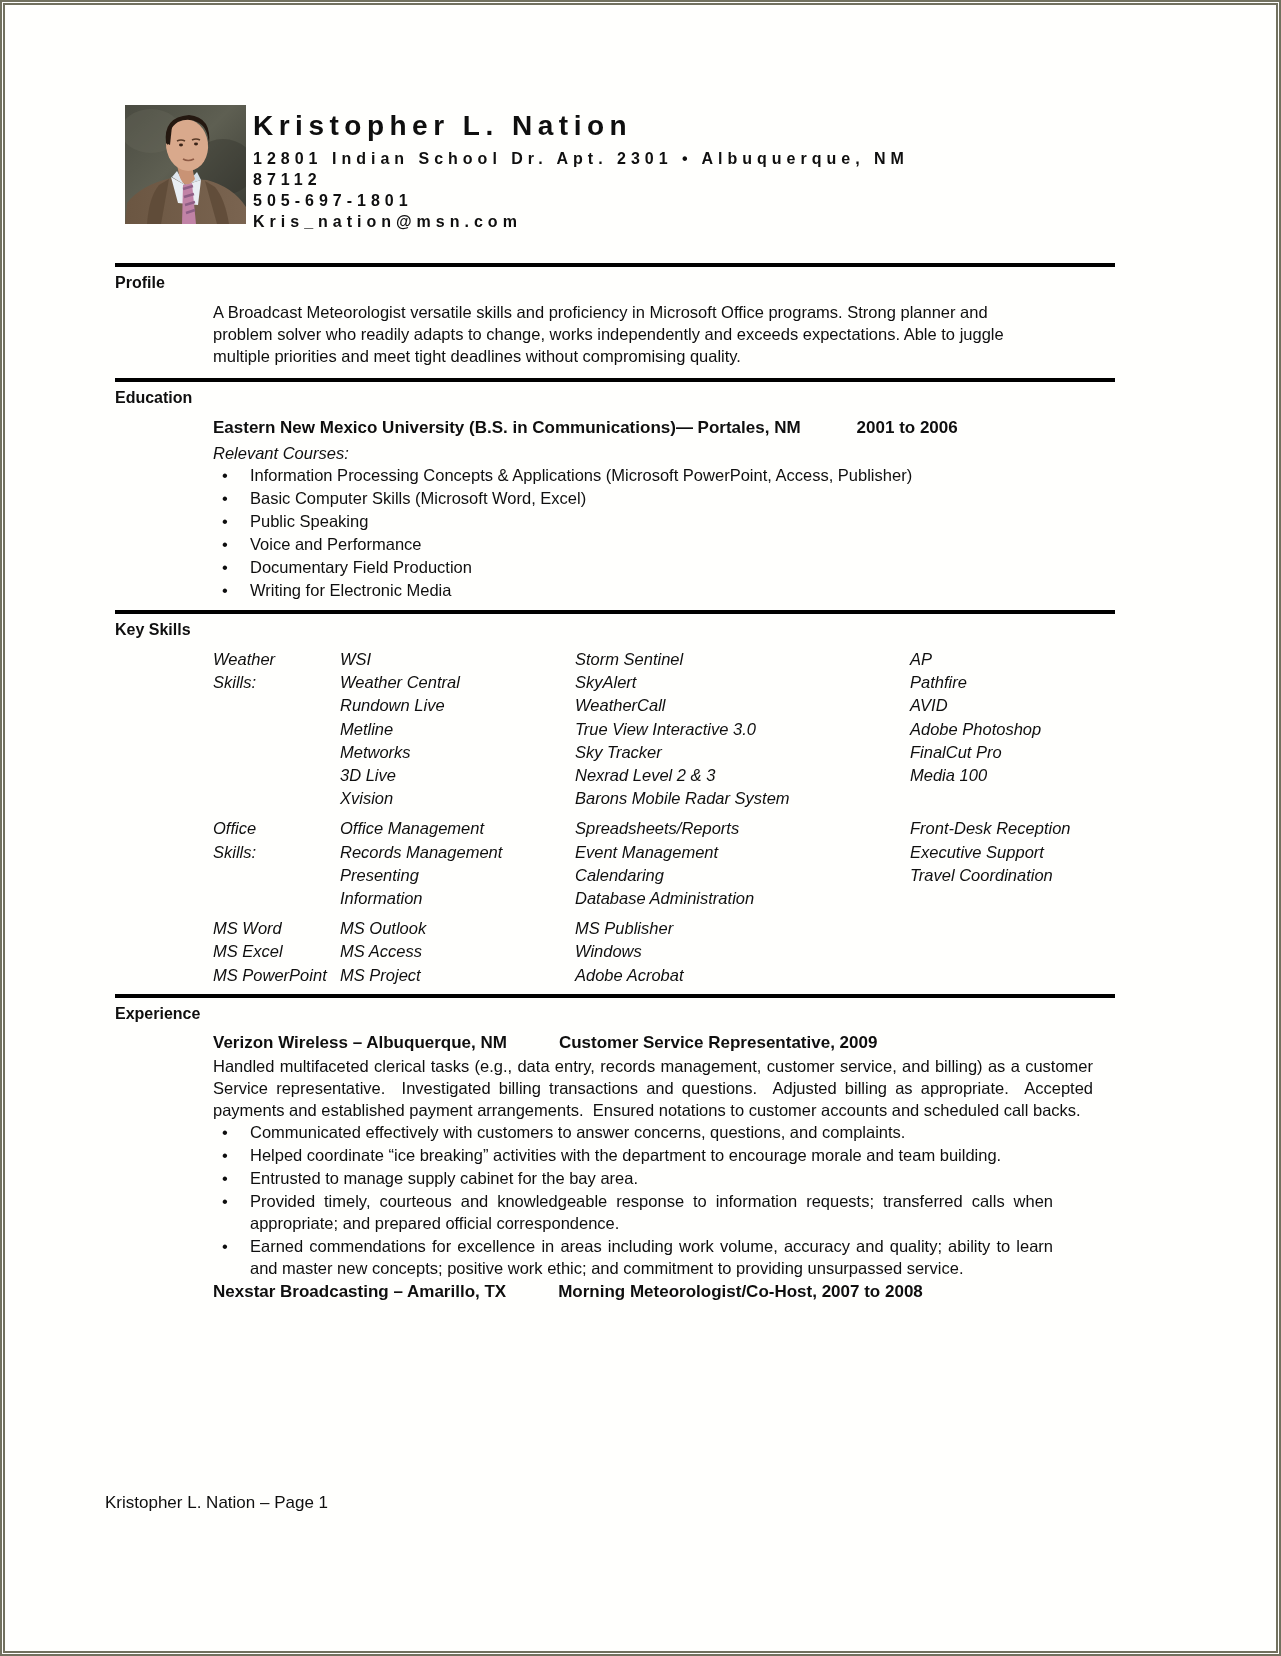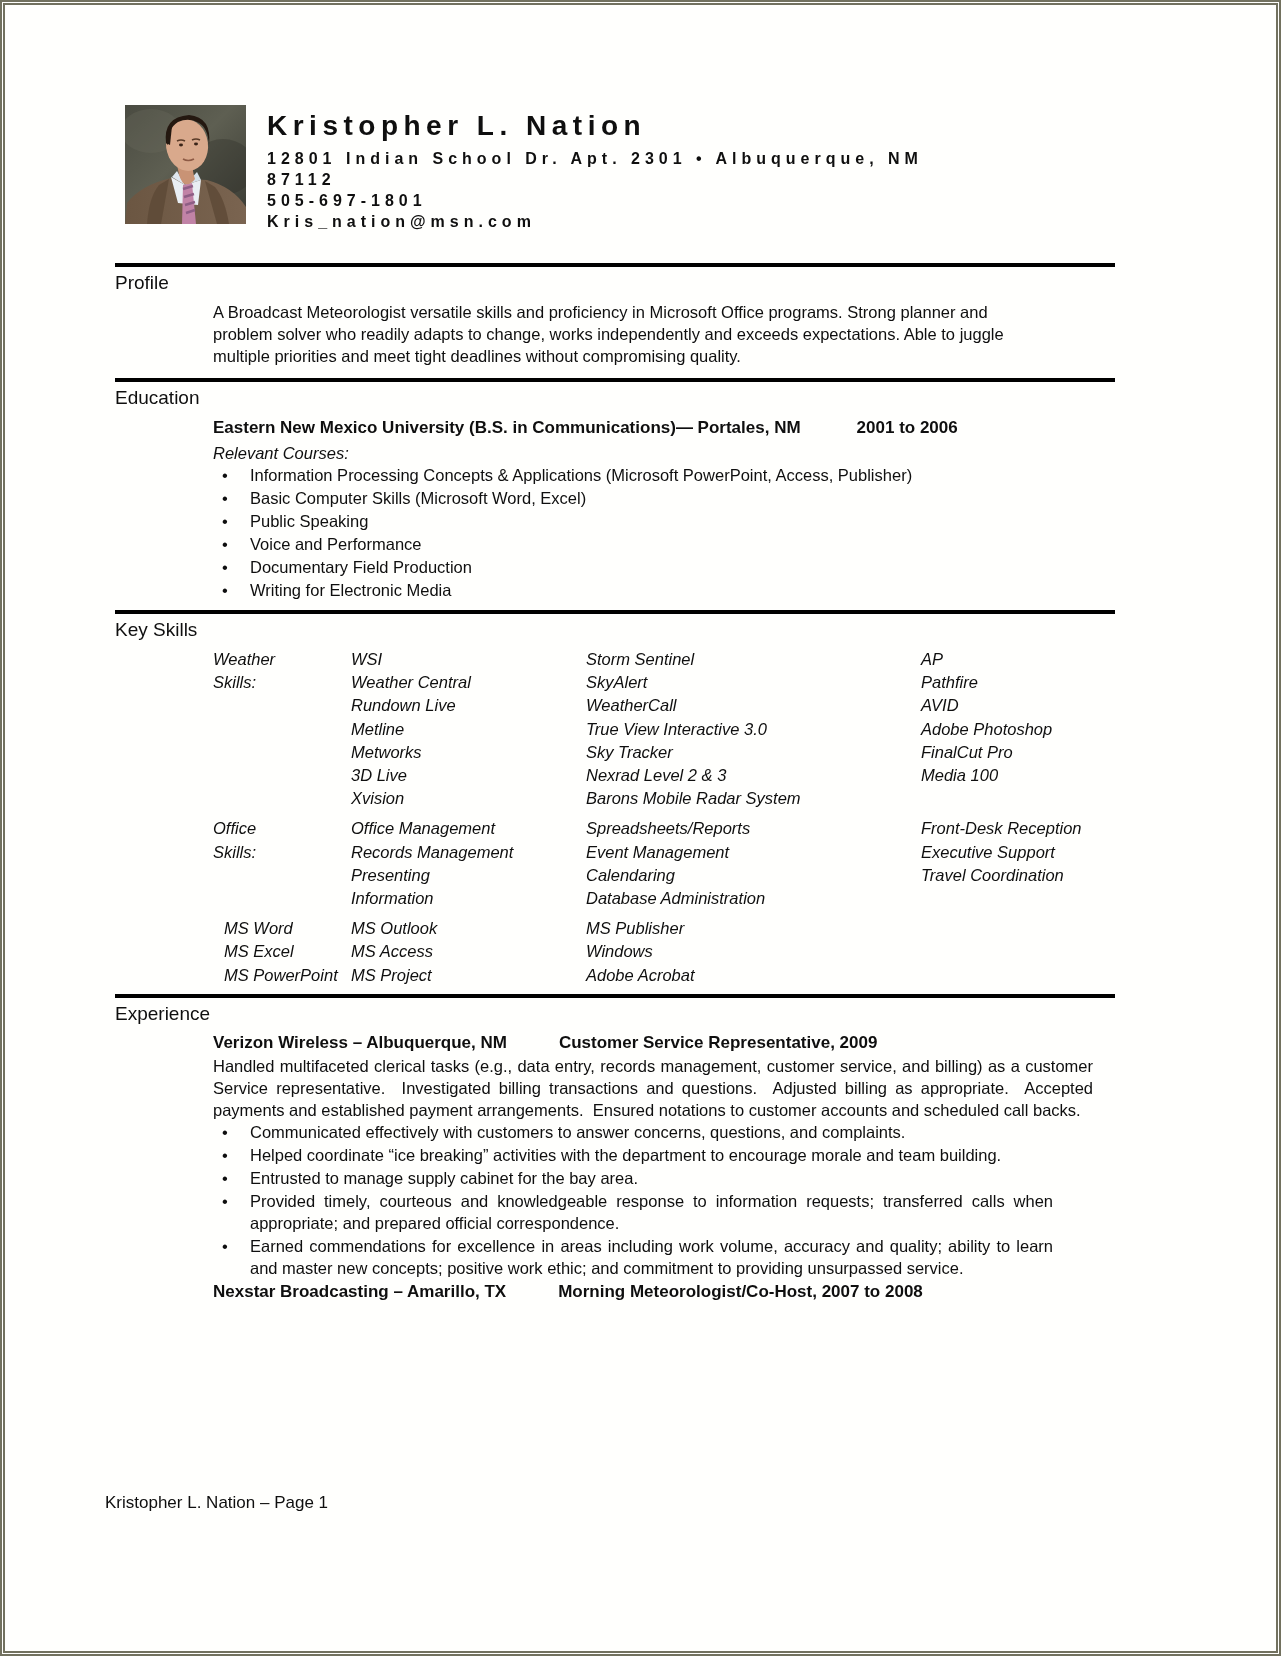--- a/index.html
+++ b/index.html
@@ -10,27 +10,27 @@
     color:#0f0f0f;
     -webkit-font-smoothing:antialiased;
   }
   .page{position:relative;width:1281px;height:1656px;background:#fffffd;overflow:hidden;}
   .frame{position:absolute;inset:0;border:5px double #72715f;pointer-events:none;z-index:5;}
   .content{position:absolute;left:115px;top:0;width:1000px;}
 
   
   .header{display:flex;padding-top:105px;}
   .photo{width:121px;height:119px;margin-left:10px;flex:none;}
-  .header-text{margin-left:21px;padding-top:6px;}
+  .header-text{margin-left:7px;padding-top:6px;}
   .person-name{font-size:28px;font-weight:bold;letter-spacing:5.5px;margin:0 0 7px 0;line-height:30px;white-space:nowrap;}
   .addr{font-size:16px;font-weight:bold;letter-spacing:5px;line-height:21px;white-space:nowrap;}
 
   
   .rule{height:4px;background:#000;}
-  .sec-heading{font-size:19px;font-weight:normal;margin:3px 0 6px 0;line-height:25px;}
+  .sec-heading{font-size:16px;font-weight:bold;margin:3px 0 6px 0;line-height:25px;}
   .indent{margin-left:98px;}
   .body-text{font-size:16.5px;line-height:22px;}
 
   .sec-profile .rule{margin-top:31px;}
   .profile-p{width:830px;margin:0;}
 
   .sec-education .rule{margin-top:11px;}
   .edu-line{font-size:17px;font-weight:bold;line-height:24px;}
   .edu-dates{margin-left:56px;}
   .courses-label{font-style:italic;font-size:16.5px;line-height:22px;margin-top:2px;}
@@ -38,21 +38,21 @@
   .li{display:flex;margin-bottom:1px;}
   .li .marker{flex:none;width:28px;margin-left:9px;}
   .li .txt{flex:1;}
 
   
   .sec-skills .rule{margin-top:9px;}
   .skills-table{margin-top:1px;}
   .skill-group{display:grid;grid-template-columns:127px 235px 335px 1fr;margin-left:98px;margin-bottom:7px;
                font-style:italic;font-size:16.5px;line-height:23.2px;}
   .skill-label{width:80px;}
-  .skill-item{white-space:pre-line;margin-left:11px;}
+  .skill-item{white-space:pre-line;}
 
   
   .sec-experience .rule{margin-top:3px;}
   .sec-experience .sec-heading{margin:3px 0 5px 0;}
   .job-head{font-size:17px;font-weight:bold;line-height:24px;}
   .job-title{margin-left:52px;}
   .job-summary{width:880px;margin:0;text-align:justify;white-space:pre-wrap;}
   .highlights-label{font-style:italic;font-size:16.5px;line-height:22px;}
   .exp-bullets{width:840px;}
   .exp-bullets .txt{text-align:justify;}

